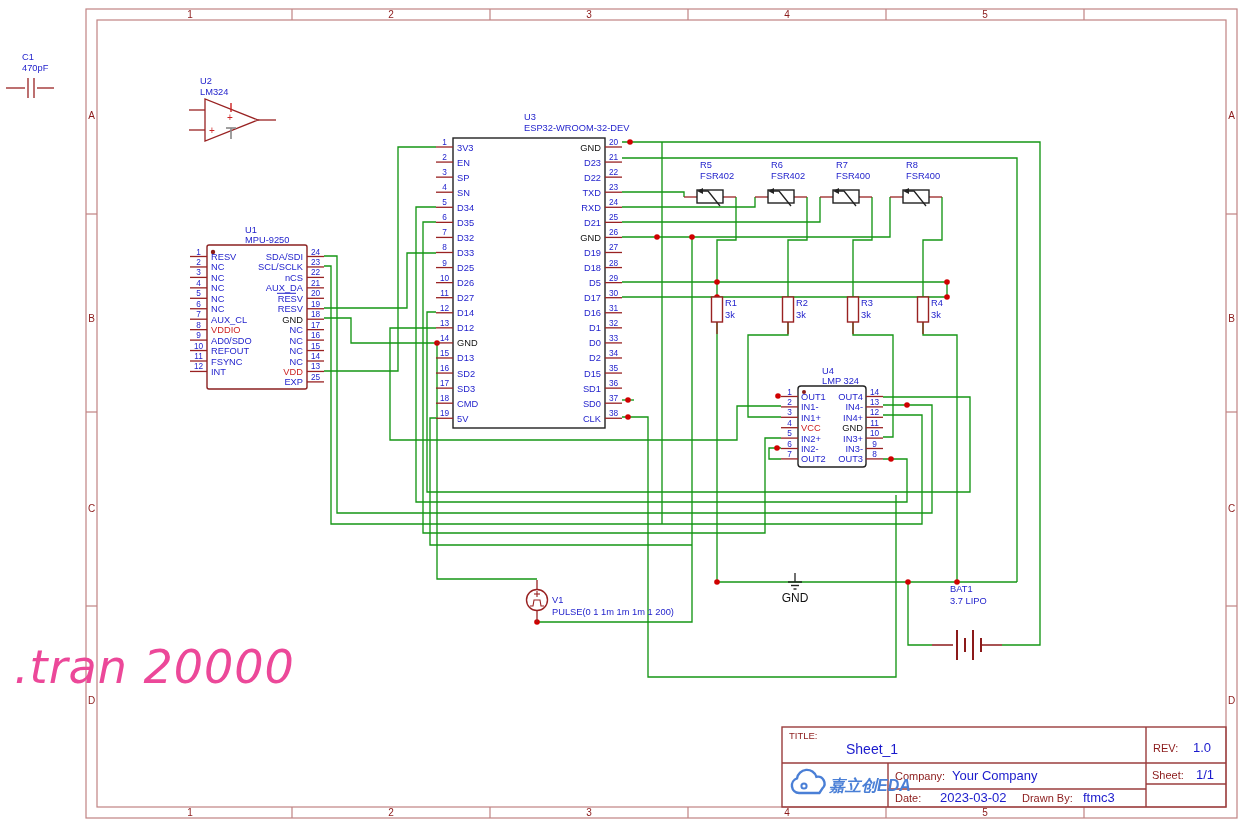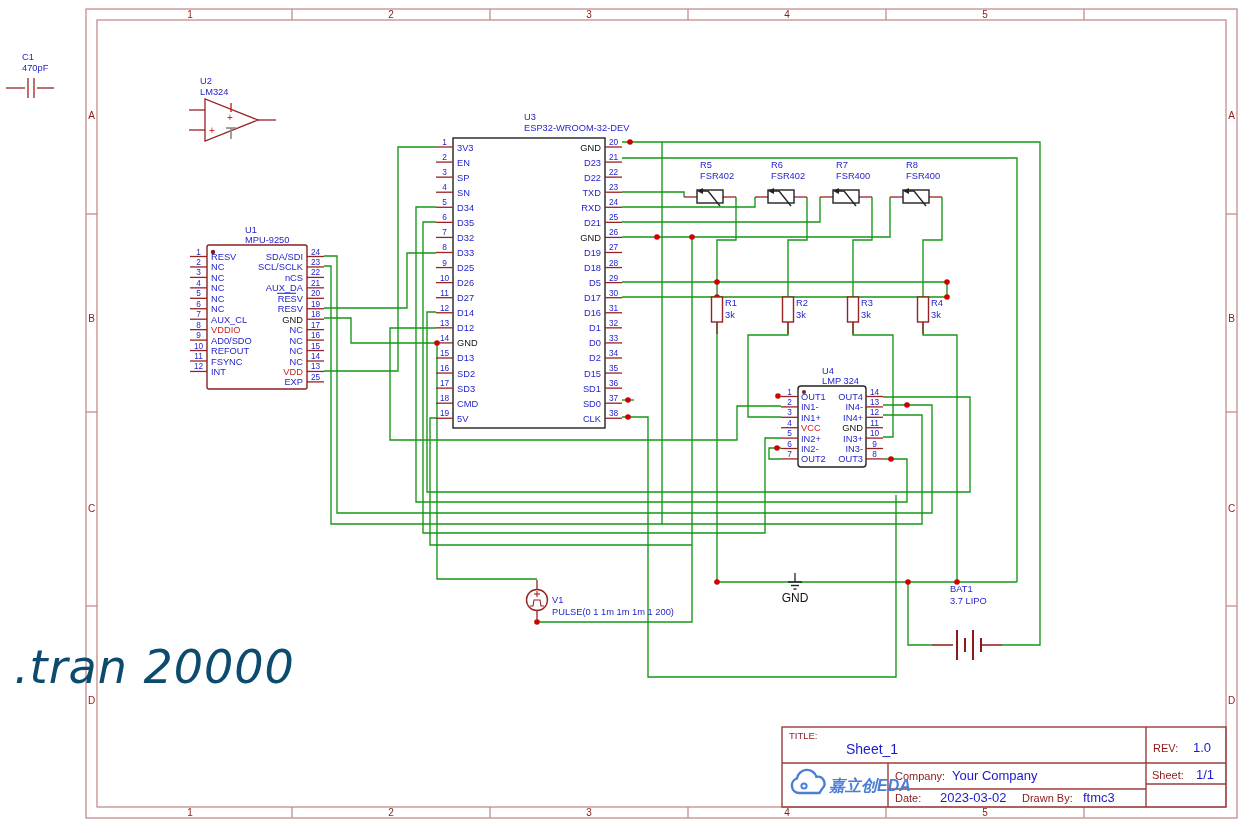--- a/index.html
+++ b/index.html
@@ -15,21 +15,21 @@
   .tb-title{fill:#1a1acc;font-size:14px;}
   .comp-box{fill:#ffffff;stroke-width:1.4;}
   .lbl{fill:#2323cc;font-size:9.3px;}
   .pin-num{font-size:8.3px;fill:#2323cc;}
   .pin-name{font-size:9.3px;}
   .wire{stroke:#169616;stroke-width:1.35;fill:none;}
   .lead{stroke:#992222;stroke-width:1.3;fill:none;}
   .dot{fill:#d00000;}
   .blk{stroke:#222;}
   .directive{position:absolute;left:14px;top:640px;font-size:46px;font-style:italic;
-             color:#0c4a6e;font-family:"DejaVu Sans",sans-serif;letter-spacing:1px;}
+             color:#ec4899;font-family:"DejaVu Sans",sans-serif;letter-spacing:1px;}
 </style>
 </head>
 <body>
 
 <div class="sheet">
 
 <svg id="schem" width="1246" height="827" viewBox="0 0 1246 827">
 
   <g>
     <rect x="86" y="9" width="1151" height="809" class="frame-line"></rect>

